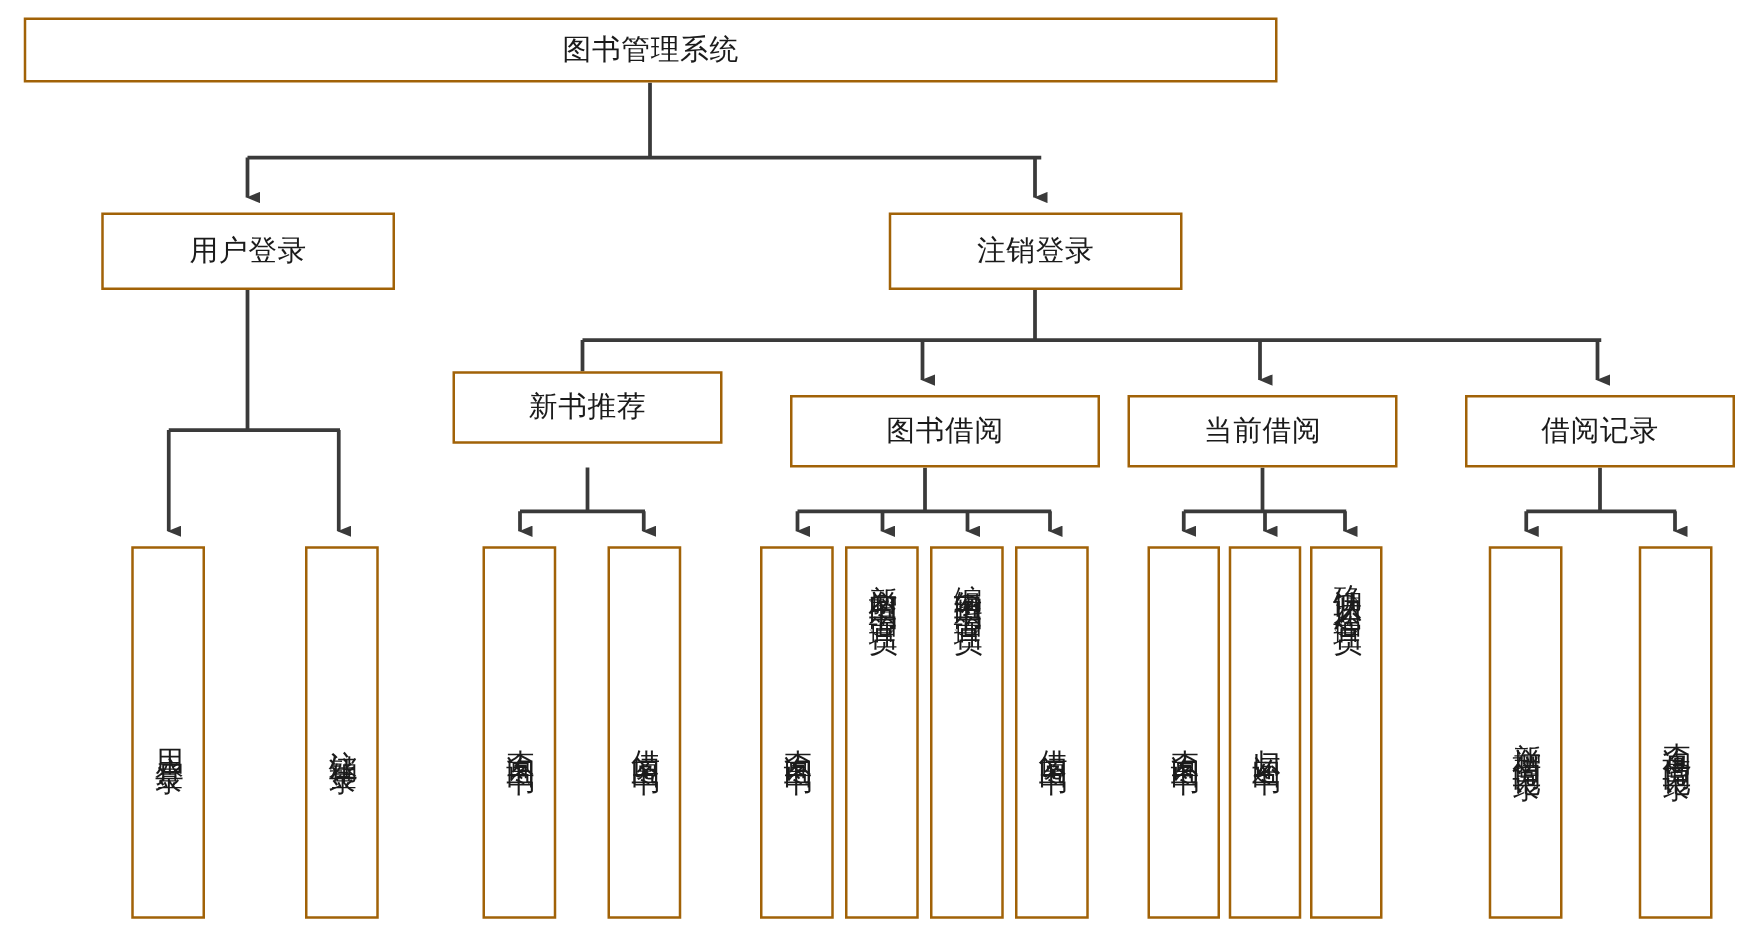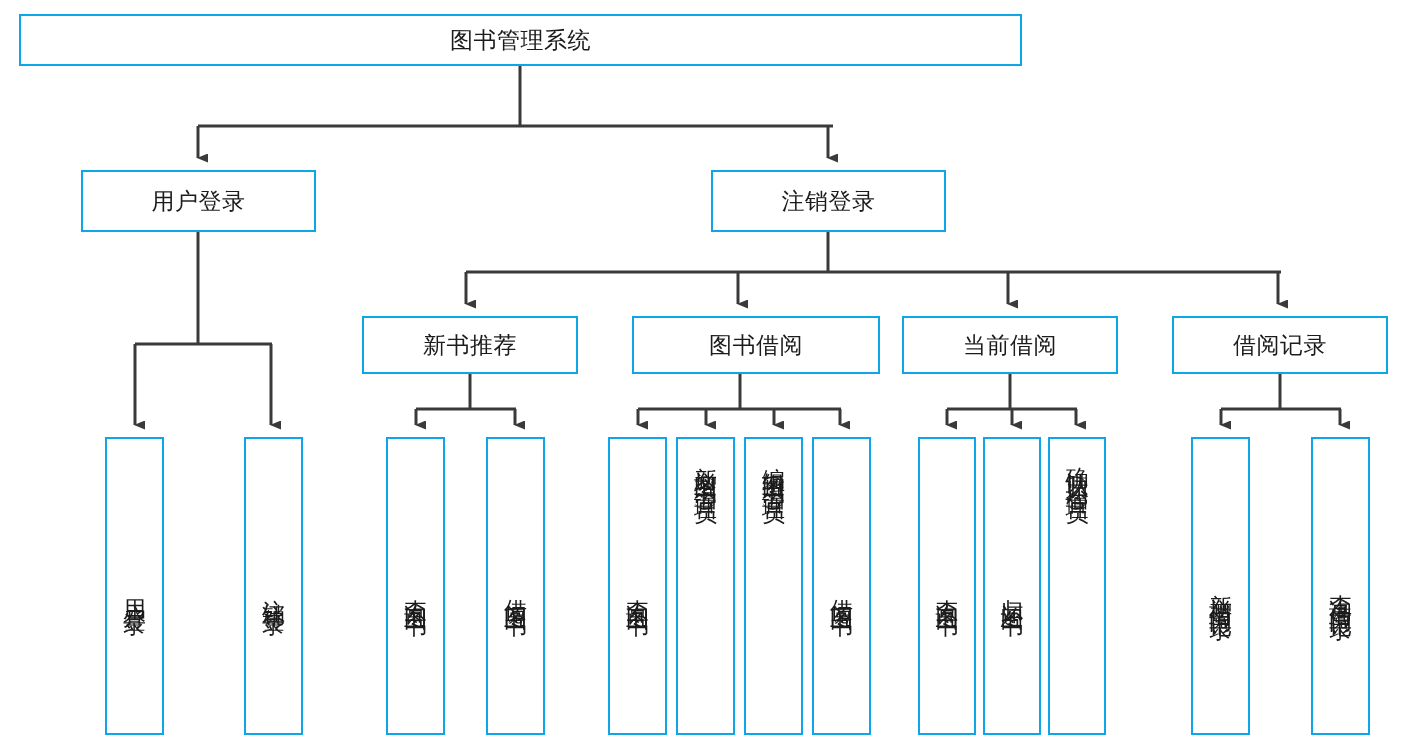--- a/index.html
+++ b/index.html
@@ -20,21 +20,21 @@
   #diagram-svg {
     position: absolute;
     left: 0;
     top: 0;
     width: 1405px;
     height: 747px;
   }
   .node-box {
     position: absolute;
     box-sizing: border-box;
-    border: 2px solid #0ea5e9;
+    border: 2px solid #a16207;
     background: #ffffff;
     display: flex;
     align-items: center;
     justify-content: center;
   }
   .node-label-h {
     font-size: 23px;
     color: #1b1b1b;
     line-height: 1.15;
     letter-spacing: 0.5px;
@@ -147,21 +147,21 @@
   </div>
 
   <div class="node-box" style="left:81px; top:170px; width:235px; height:62px;">
     <span class="node-label-h">用户登录</span>
   </div>
 
   <div class="node-box" style="left:711px; top:170px; width:235px; height:62px;">
     <span class="node-label-h">注销登录</span>
   </div>
 
-  <div class="node-box" style="left:362px; top:316px; width:216px; height:58px;">
+  <div class="node-box" style="left:362px; top:297px; width:216px; height:58px;">
     <span class="node-label-h">新书推荐</span>
   </div>
 
   <div class="node-box" style="left:632px; top:316px; width:248px; height:58px;">
     <span class="node-label-h">图书借阅</span>
   </div>
 
   <div class="node-box" style="left:902px; top:316px; width:216px; height:58px;">
     <span class="node-label-h">当前借阅</span>
   </div>

